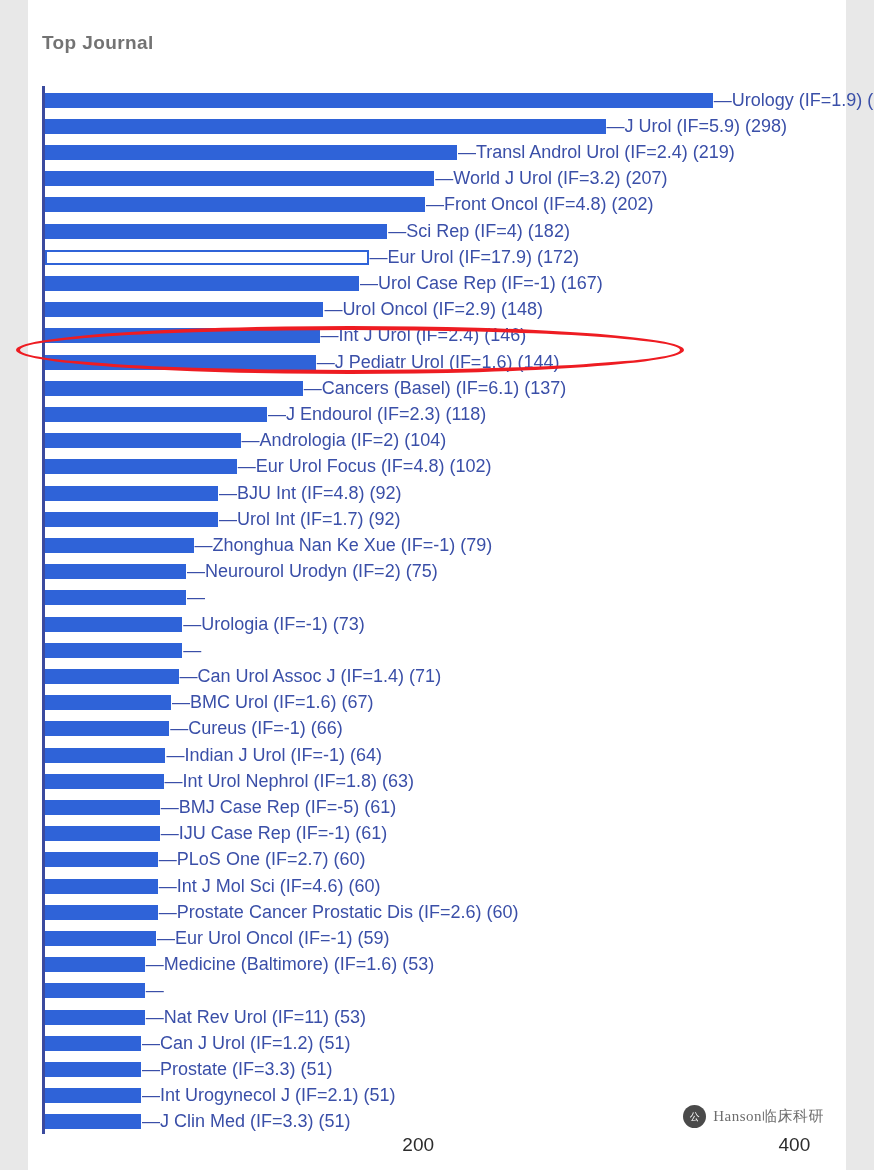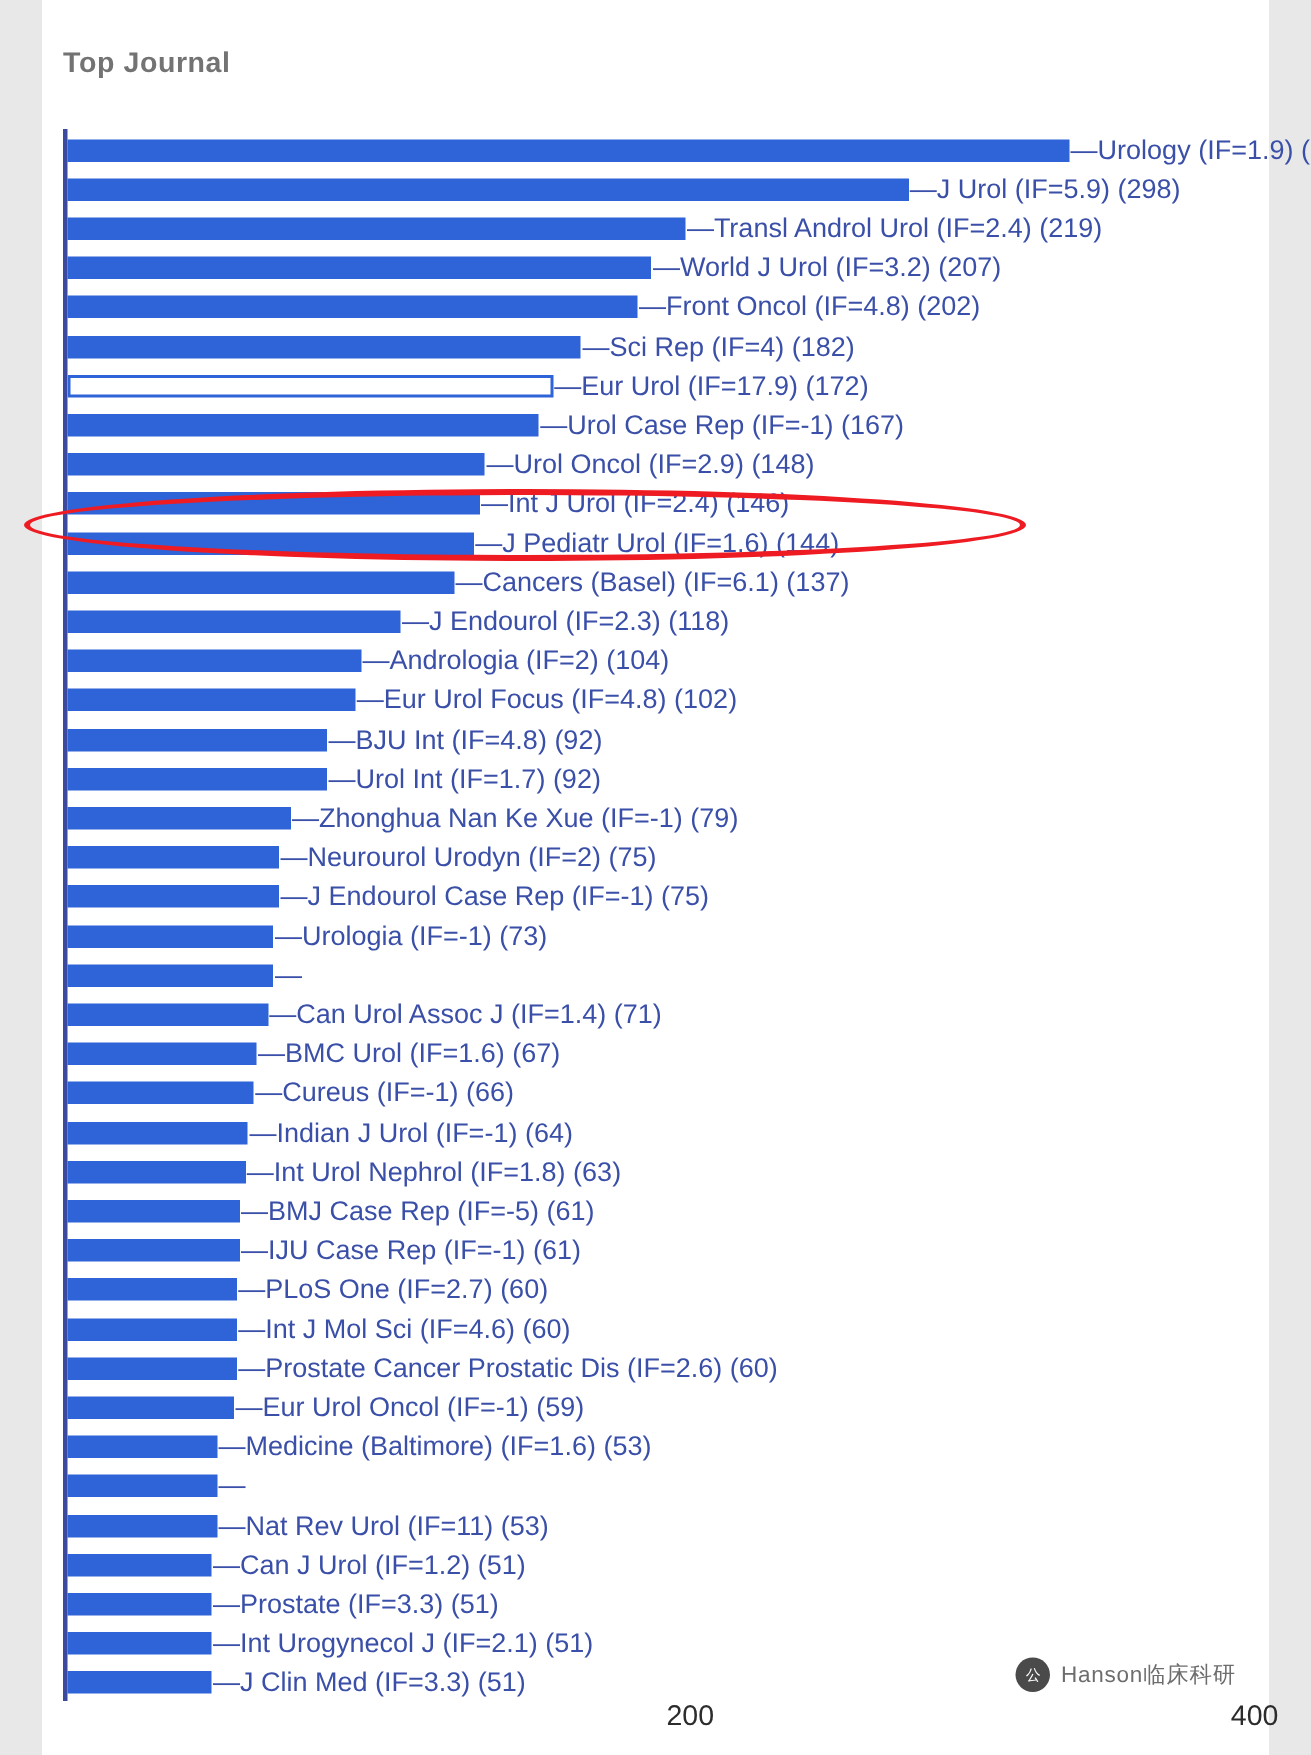--- a/index.html
+++ b/index.html
@@ -85,21 +85,20 @@
     border-radius: 50%;
     box-sizing: border-box;
     pointer-events: none;
   }
   .xtick {
     position: absolute;
     top: 1134px;
     font-size: 19px;
     color: #2c2c2c;
     transform: translateX(-50%);
-    margin-left: 42px;
   }
   #watermark {
     position: absolute;
     right: 22px;
     top: 1105px;
     display: flex;
     align-items: center;
     gap: 7px;
   }
   #wm-logo {
@@ -110,20 +109,21 @@
     color: #fff;
     font-size: 10px;
     display: flex;
     align-items: center;
     justify-content: center;
   }
   #wm-text {
     font-size: 15px;
     color: #6d6d6d;
     letter-spacing: 0.5px;
+    font-family: Liberation Serif, serif;
   }
 </style>
 </head>
 <body>
 
 <div id="canvas">
 
   <div id="title">Top Journal</div>
 
   <div id="plot">
@@ -220,21 +220,20 @@
           <span class="lbl">Zhonghua Nan Ke Xue (IF=-1) (79)</span>
         </div>
         <div class="row" style="top: 472.6px;">
           <div class="bar" style="width: 141.071px;"></div>
           <span class="dash">—</span>
           <span class="lbl">Neurourol Urodyn (IF=2) (75)</span>
         </div>
         <div class="row" style="top: 498.8px;">
           <div class="bar" style="width: 141.071px;"></div>
           <span class="dash">—</span>
-          <span class="lbl">J Endourol Case Rep (IF=-1) (75)</span>
         </div>
         <div class="row" style="top: 525px;">
           <div class="bar" style="width: 137.31px;"></div>
           <span class="dash">—</span>
           <span class="lbl">Urologia (IF=-1) (73)</span>
         </div>
         <div class="row" style="top: 551.2px;">
           <div class="bar" style="width: 137.31px;"></div>
           <span class="dash">—</span>
         </div>

